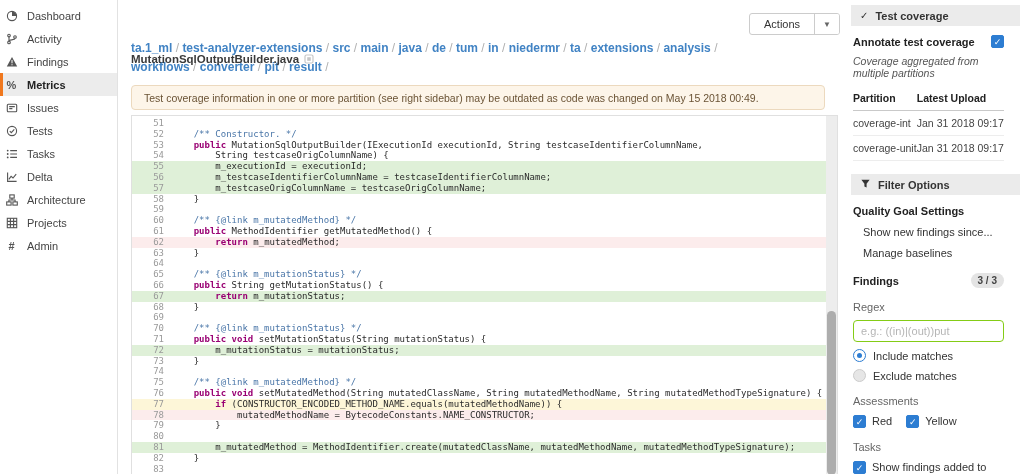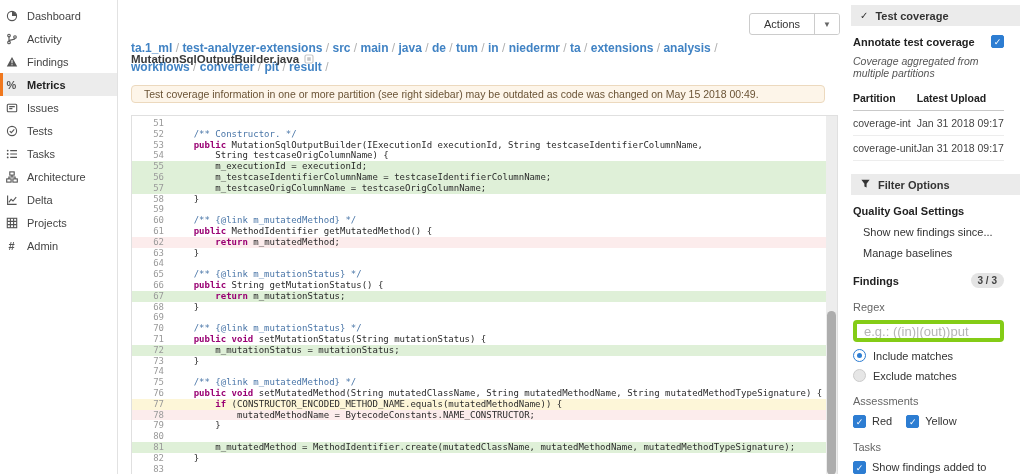--- a/index.html
+++ b/index.html
@@ -24,21 +24,21 @@
   .actions-caret{border-left:1px solid #ccc;padding:4px 8px;color:#666;font-size:8px;
                  display:flex;align-items:center;background:#fff;}
   .breadcrumb{position:absolute;left:12px;top:39px;width:640px;font-size:12px;line-height:19px;
               font-weight:bold;color:#b0b0b0;}
   .breadcrumb a{color:#4183c4;text-decoration:none;cursor:pointer;}
   .crumb-sep{font-weight:normal;color:#b0b0b0;}
   .filename-row{position:absolute;left:12px;top:53px;font-size:11.5px;font-weight:bold;color:#3a3a3a;
                 display:flex;align-items:center;gap:5px;}
   .file-anno-icon{display:inline-flex;opacity:.55;cursor:pointer;}
 
-  .warning{position:absolute;left:12px;top:85px;width:694px;height:18px;box-sizing:border-box;
+  .warning{position:absolute;left:12px;top:85px;width:694px;height:25px;box-sizing:border-box;
            background:#fdf5e9;border:1px solid #ecd9be;border-radius:4px;display:flex;
            align-items:center;padding:0 12px;color:#6a5335;font-size:10.5px;}
 
   
   .code-panel{position:absolute;left:12px;top:115px;width:707px;height:359px;box-sizing:border-box;
               border:1px solid #e0e0e0;border-bottom:none;background:#fff;overflow:hidden;padding-top:2px;}
   .code-row{display:flex;height:10.8px;line-height:10.9px;font-family:"DejaVu Sans Mono",monospace;
             font-size:9px;white-space:pre;color:#2b2b2b;}
   .gutter{width:40px;flex:none;text-align:right;padding-right:8px;color:#9a9a9a;box-sizing:border-box;}
   .code-text{flex:1;}
@@ -60,22 +60,22 @@
   .coverage-note{font-style:italic;color:#555;margin-top:7px;font-size:10.5px;}
   .ptable{width:100%;border-collapse:collapse;margin-top:10px;font-size:10.5px;}
   .ptable th{text-align:left;font-weight:bold;color:#222;border-bottom:1px solid #c9c9c9;padding:3px 0 6px;}
   .ptable td{padding:6px 0;border-bottom:1px solid #ededed;color:#444;}
   .qgs-heading{font-weight:bold;color:#222;margin-top:10px;}
   .qgs-link{margin:9px 0 0 10px;color:#333;cursor:pointer;}
   .findings-row{display:flex;align-items:center;justify-content:space-between;margin-top:14px;}
   .findings-row b{color:#222;}
   .badge{background:#e4e4e4;border-radius:9px;padding:2px 7px;font-size:10px;font-weight:bold;color:#444;}
   .field-label{color:#666;margin-top:13px;}
-  .regex-input{margin-top:7px;width:100%;box-sizing:border-box;height:22px;border:4px solid #84cc16;
-               border-radius:4px;padding:0 7px;font-size:13px;color:#333;font-family:inherit;}
+  .regex-input{margin-top:7px;width:100%;box-sizing:border-box;height:22px;border:1px solid #84cc16;
+               border-radius:4px;padding:0 7px;font-size:11px;color:#333;font-family:inherit;}
   .regex-input::placeholder{color:#b5b5b5;}
   .choice-row{display:flex;align-items:center;gap:7px;margin-top:7px;color:#333;cursor:pointer;}
   .radio{width:13px;height:13px;border-radius:50%;background:#e6e6e6;border:1px solid #ccc;
          box-sizing:border-box;position:relative;flex:none;}
   .radio.on{background:#fff;border:1.5px solid #2d7dd2;}
   .radio.on::after{content:"";position:absolute;left:2.5px;top:2.5px;width:5px;height:5px;
                    border-radius:50%;background:#2d7dd2;}
   .cb{width:13px;height:13px;border-radius:2px;background:#fff;border:1px solid #bbb;box-sizing:border-box;
       display:inline-flex;align-items:center;justify-content:center;color:#fff;font-size:9px;flex:none;cursor:pointer;}
   .cb.on{background:#2d7dd2;border-color:#2d7dd2;}
@@ -147,36 +147,36 @@
             <circle cx="1.7" cy="2.6" r="0.9" fill="#555" stroke="none"></circle>
             <circle cx="1.7" cy="6" r="0.9" fill="#555" stroke="none"></circle>
             <circle cx="1.7" cy="9.4" r="0.9" fill="#555" stroke="none"></circle>
           </svg>
         </span>
         <span>Tasks</span>
       </div>
       <div class="nav-item">
         <span class="nav-icon">
           <svg width="12" height="12" viewBox="0 0 12 12" fill="none" stroke="#555" stroke-width="1.1">
+            <path d="M1.6 1.4 V10.4 H10.6"></path>
+            <path d="M2.8 8.4 L5.1 5.4 L7 7 L10.2 3.2"></path>
+          </svg>
+        </span>
+        <span>Delta</span>
+      </div>
+      <div class="nav-item">
+        <span class="nav-icon">
+          <svg width="12" height="12" viewBox="0 0 12 12" fill="none" stroke="#555" stroke-width="1.1">
             <rect x="3.8" y="0.9" width="4.4" height="3.2"></rect>
             <rect x="0.7" y="7.9" width="4.4" height="3.2"></rect>
             <rect x="6.9" y="7.9" width="4.4" height="3.2"></rect>
             <path d="M6 4.1 V6 M2.9 7.9 V6 H9.1 V7.9"></path>
           </svg>
         </span>
         <span>Architecture</span>
-      </div>
-      <div class="nav-item">
-        <span class="nav-icon">
-          <svg width="12" height="12" viewBox="0 0 12 12" fill="none" stroke="#555" stroke-width="1.1">
-            <path d="M1.6 1.4 V10.4 H10.6"></path>
-            <path d="M2.8 8.4 L5.1 5.4 L7 7 L10.2 3.2"></path>
-          </svg>
-        </span>
-        <span>Delta</span>
       </div>
       <div class="nav-item">
         <span class="nav-icon">
           <svg width="12" height="12" viewBox="0 0 12 12" fill="none" stroke="#555" stroke-width="1.1">
             <rect x="1.3" y="1.3" width="9.4" height="9.4"></rect>
             <path d="M1.3 4.4 H10.7 M1.3 7.6 H10.7 M4.4 1.3 V10.7 M7.6 1.3 V10.7"></path>
           </svg>
         </span>
         <span>Projects</span>
       </div>

